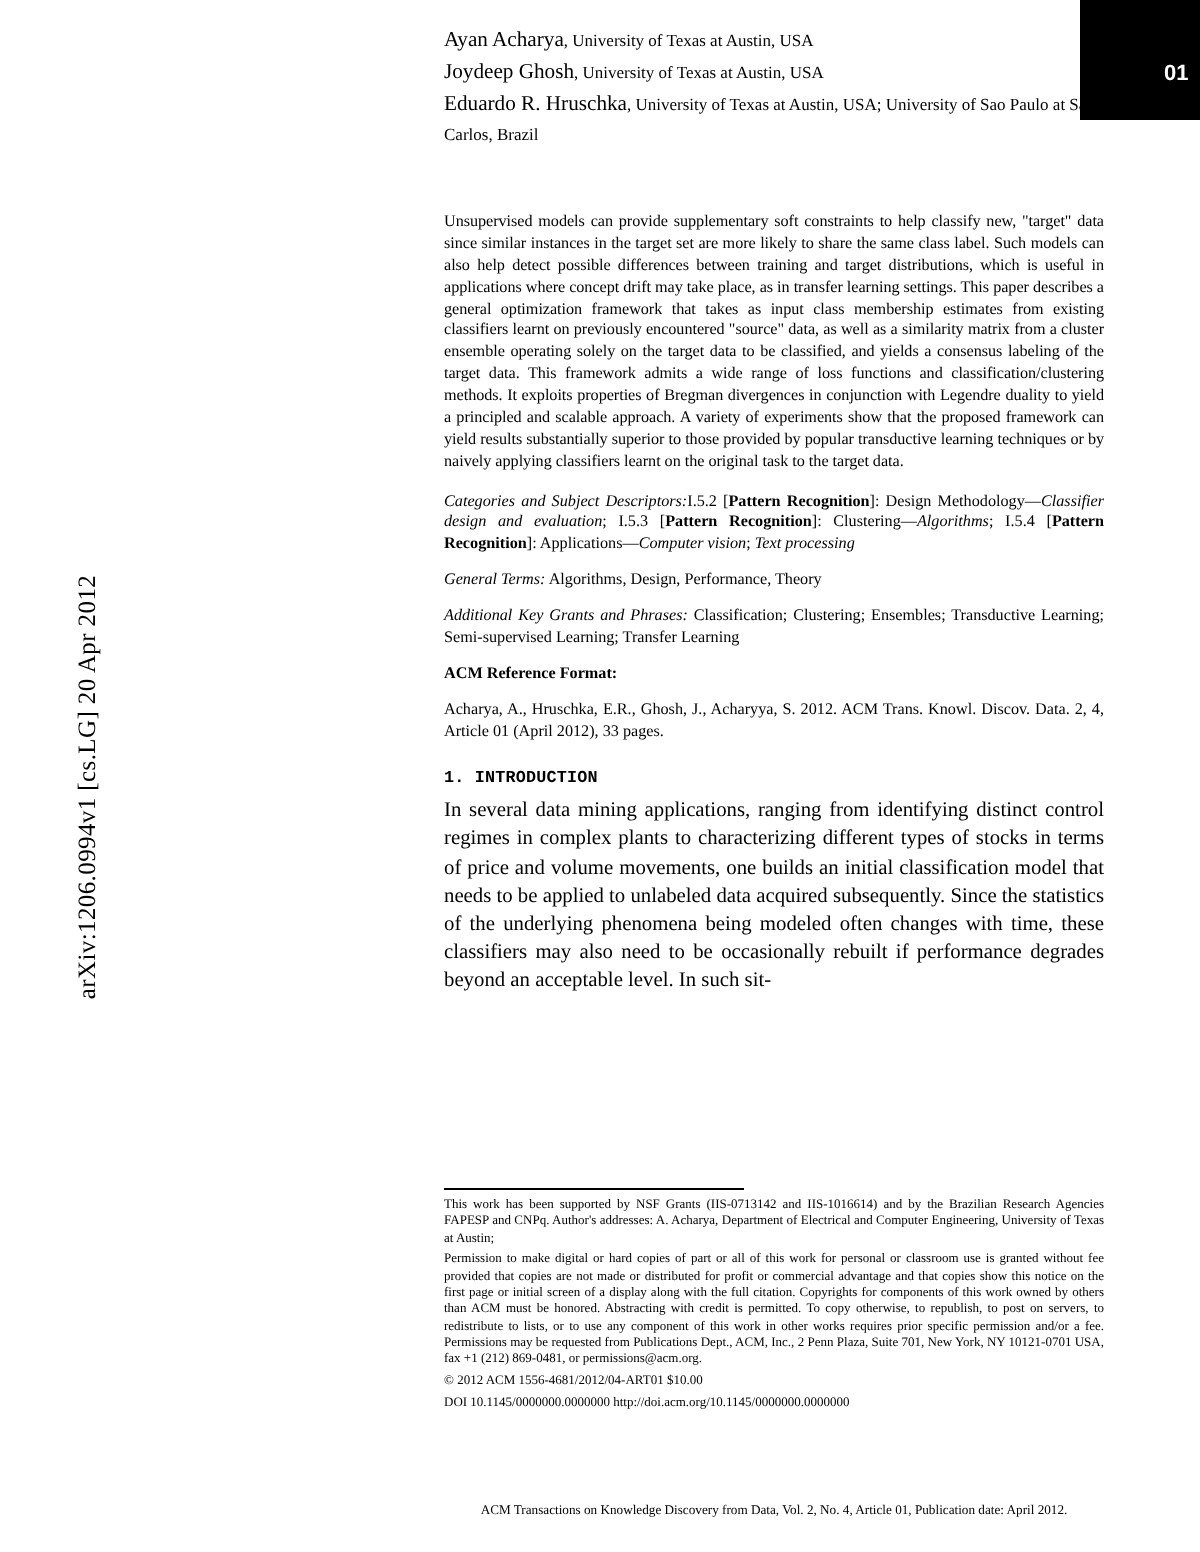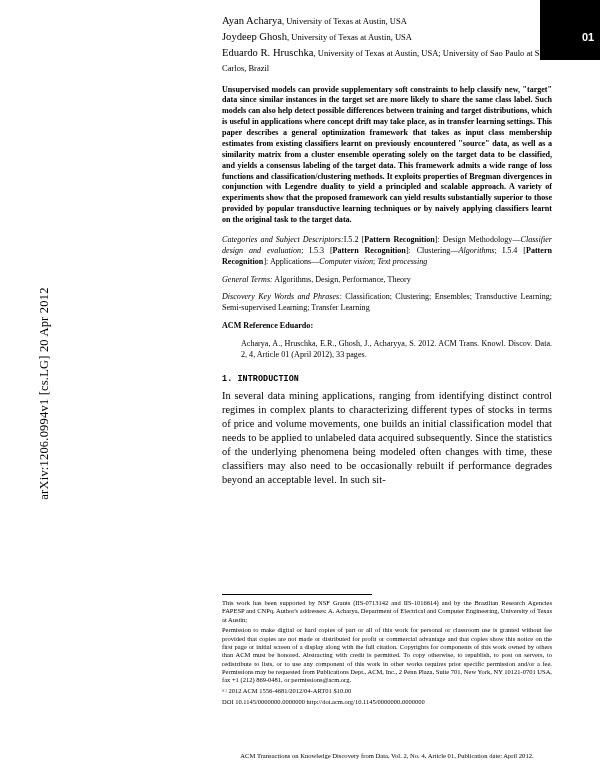--- a/index.html
+++ b/index.html
@@ -79,26 +79,25 @@
     line-height: 1.38;
     margin-bottom: 1.5px;
   }
   .author-name {
     font-size: 10.6px;
   }
   .author-aff {
     font-size: 8.5px;
   }
   .abstract {
-    margin-top: 10px;
+    margin-top: 32px;
     font-size: 8.1px;
     line-height: 1.345;
     text-align: justify;
     letter-spacing: -0.02px;
-    font-weight: bold;
   }
   .meta-block {
     margin-top: 9px;
     font-size: 8.1px;
     line-height: 1.345;
     text-align: justify;
   }
   .meta-block p {
     margin: 0 0 7px 0;
   }
@@ -181,24 +180,24 @@
       </div>
     </div>
 
     <div class="abstract">Unsupervised models can provide supplementary soft constraints to help classify new, "target" data since similar instances in the target set are more likely to share the same class label. Such models can also help detect possible differences between training and target distributions, which is useful in applications where concept drift may take place, as in transfer learning settings. This paper describes a general optimization framework that takes as input class membership estimates from existing classifiers learnt on previously encountered "source" data, as well as a similarity matrix from a cluster ensemble operating solely on the target data to be classified, and yields a consensus labeling of the target data. This framework admits a wide range of loss functions and classification/clustering methods. It exploits properties of Bregman divergences in conjunction with Legendre duality to yield a principled and scalable approach. A variety of experiments show that the proposed framework can yield results substantially superior to those provided by popular transductive learning techniques or by naively applying classifiers learnt on the original task to the target data.</div>
 
     <div class="meta-block">
       <p><span class="ital">Categories and Subject Descriptors:</span><span>I.5.2 [</span><span class="bold">Pattern Recognition</span><span>]: Design Methodology—</span><span class="ital">Classifier design and evaluation</span><span>; I.5.3 [</span><span class="bold">Pattern Recognition</span><span>]: Clustering—</span><span class="ital">Algorithms</span><span>; I.5.4 [</span><span class="bold">Pattern Recognition</span><span>]: Applications—</span><span class="ital">Computer vision</span><span>; </span><span class="ital">Text processing</span></p>
 
       <p><span class="ital">General Terms:</span> <span>Algorithms, Design, Performance, Theory</span></p>
 
-      <p><span class="ital">Discovery Key Words and Phrases:</span> <span>Classification; Clustering; Ensembles; Transductive Learning; Semi-supervised Learning; Transfer Learning</span></p>
-
-      <p class="acm-ref-head">ACM Reference Eduardo:</p>
-      <p style="margin-bottom:1px;margin-left:19px;">Acharya, A., Hruschka, E.R., Ghosh, J., Acharyya, S. 2012. ACM Trans. Knowl. Discov. Data. 2, 4, Article 01 (April 2012), 33 pages.</p>
+      <p><span class="ital">Additional Key Grants and Phrases:</span> <span>Classification; Clustering; Ensembles; Transductive Learning; Semi-supervised Learning; Transfer Learning</span></p>
+
+      <p class="acm-ref-head">ACM Reference Format:</p>
+      <p style="margin-bottom:1px;">Acharya, A., Hruschka, E.R., Ghosh, J., Acharyya, S. 2012. ACM Trans. Knowl. Discov. Data. 2, 4, Article 01 (April 2012), 33 pages.</p>
     </div>
 
     <div class="section-head">1.  INTRODUCTION</div>
     <div class="intro">In several data mining applications, ranging from identifying distinct control regimes in complex plants to characterizing different types of stocks in terms of price and volume movements, one builds an initial classification model that needs to be applied to unlabeled data acquired subsequently. Since the statistics of the underlying phenomena being modeled often changes with time, these classifiers may also need to be occasionally rebuilt if performance degrades beyond an acceptable level. In such sit-</div>
 
   </div>
 
   <div class="footnote-rule"></div>
 
   <div class="footnotes">

